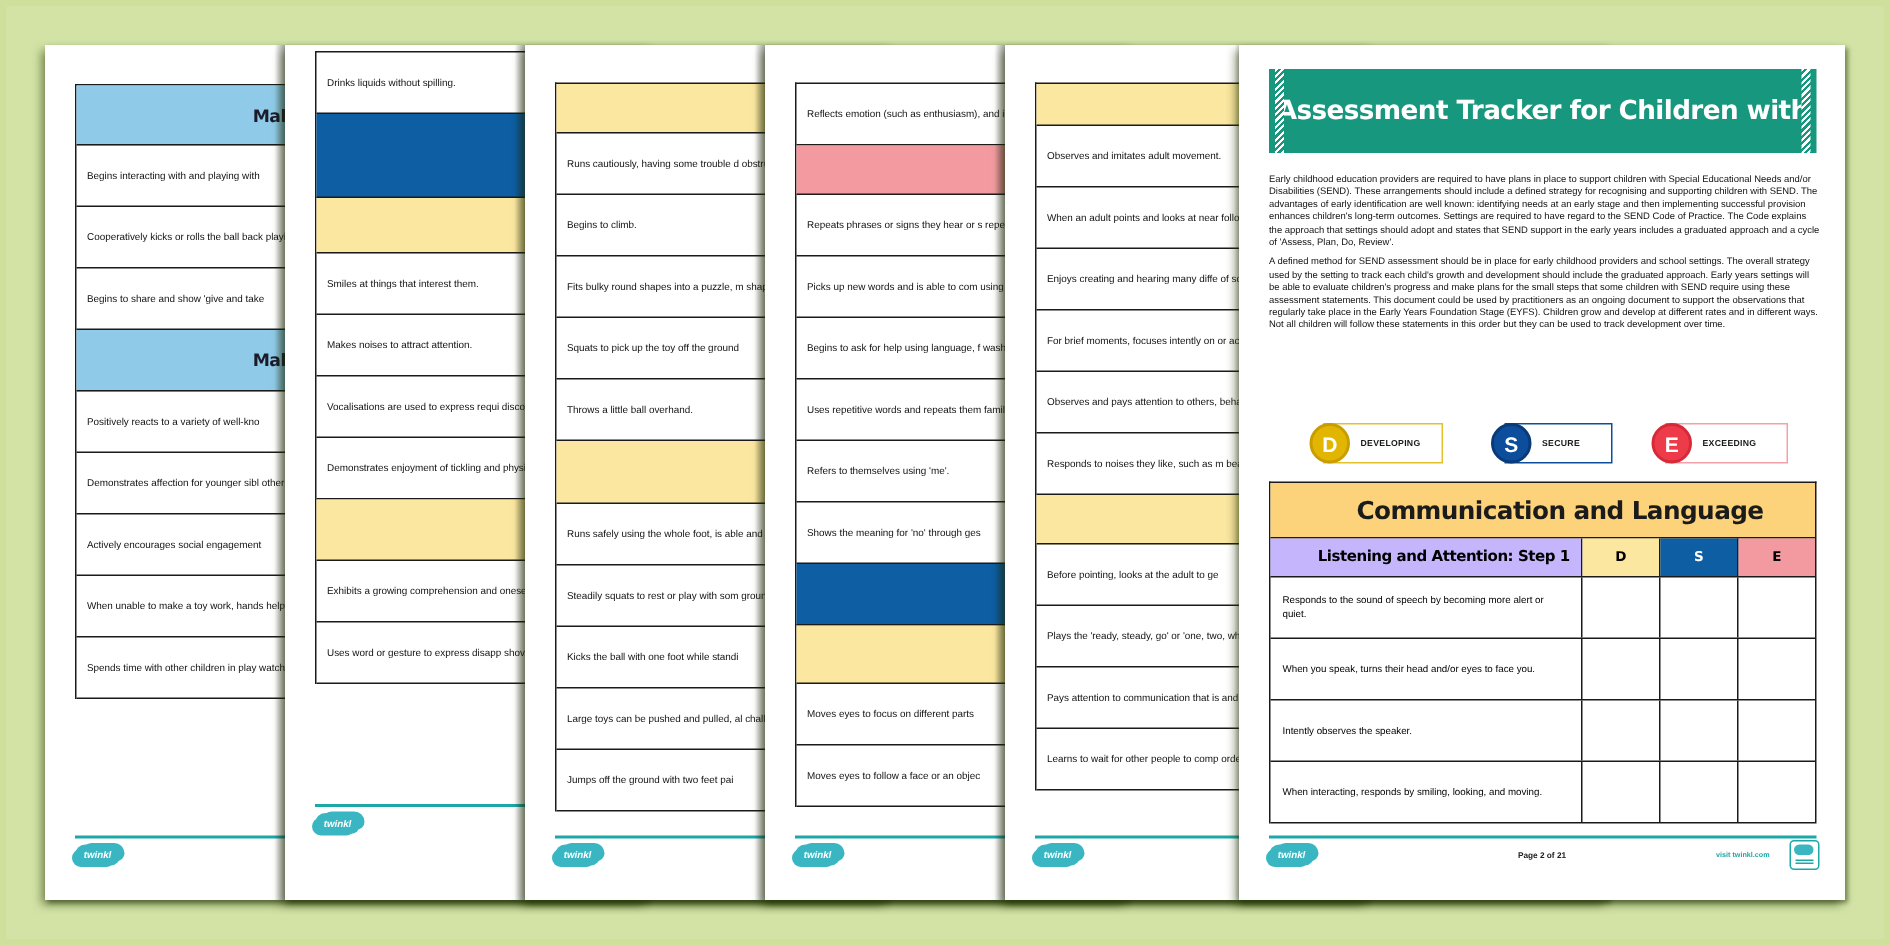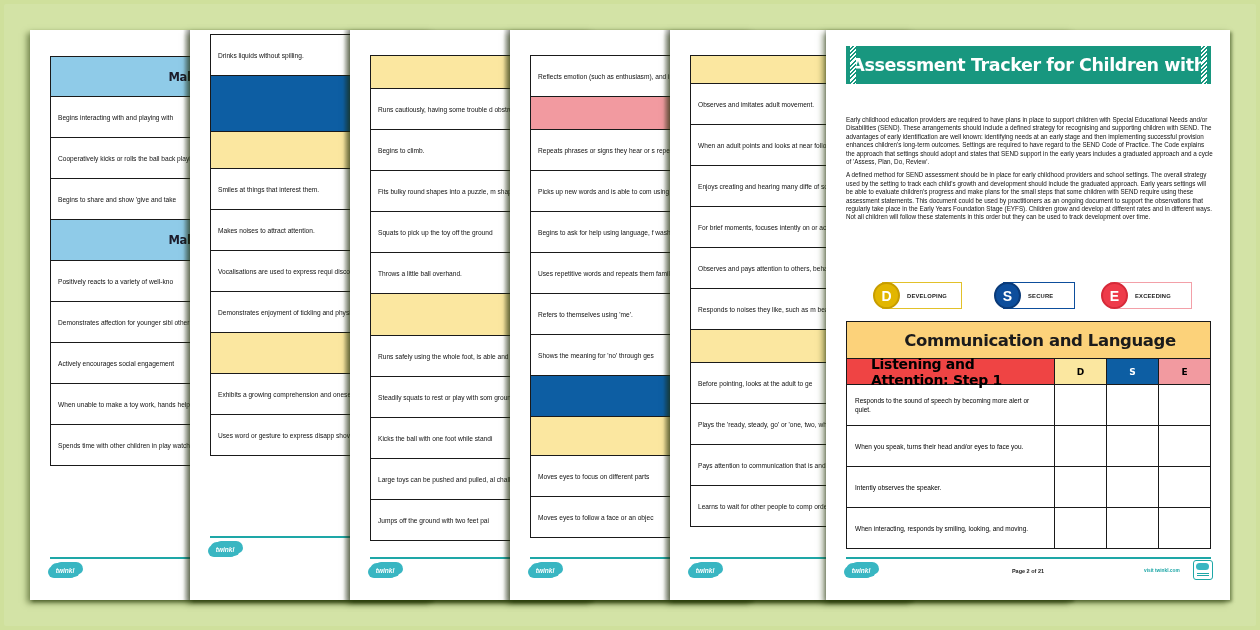--- a/index.html
+++ b/index.html
@@ -57,21 +57,21 @@
   .twinkl {
     position: absolute; left: 20px; width: 30px; height: 14px;
     background: #39b6c2; border-radius: 8px 9px 7px 8px;
     color: #fff; font-size: 6.5px; font-weight: bold; font-style: italic;
     display: flex; align-items: center; justify-content: center;
     box-shadow: 4px -2px 0 -1px #39b6c2, -3px 2px 0 -1px #39b6c2;
   }
   
   .front { left: 826px; width: 404px; }
   .title-banner {
-    position: absolute; left: 20px; top: 16px; width: 365px; height: 38px;
+    position: absolute; left: 20px; top: 16px; width: 365px; height: 56px;
     background: #18977f;
     color: #fff; font-weight: bold; font-size: 17.5px; line-height: 22px;
     text-align: center;
     display: flex; flex-direction: column; justify-content: center;
     font-family: "DejaVu Sans", sans-serif; letter-spacing: -0.4px;
   }
   .title-banner::before, .title-banner::after {
     content: ""; position: absolute; top: 0; bottom: 0; width: 6px;
     background: repeating-linear-gradient(135deg, #ffffff 0 1.5px, #18977f 1.5px 3px);
   }
@@ -107,21 +107,21 @@
   }
   .assess .grid-row { display: flex; border-bottom: 1.5px solid #1a1a1a; }
   .assess .c0 { width: 208px; border-right: 1.5px solid #1a1a1a; }
   .assess .c1, .assess .c2 { width: 52px; border-right: 1.5px solid #1a1a1a; }
   .assess .c3 { flex: 1; }
   .assess .sub-hdr { height: 26px; }
   .assess .sub-hdr > div {
     display: flex; align-items: center; justify-content: center; font-weight: bold;
     font-family: "DejaVu Sans", sans-serif;
   }
-  .assess .sub-hdr .c0 { background: #ef4444; font-size: 14px; letter-spacing: -0.3px; padding-left: 24px; }
+  .assess .sub-hdr .c0 { background: #c4b5fd; font-size: 10px; letter-spacing: -0.3px; padding-left: 24px; }
   .assess .sub-hdr .c1 { background: #fbe7a0; font-size: 9px; }
   .assess .sub-hdr .c2 { background: #0d5ea3; color: #fff; font-size: 9px; }
   .assess .sub-hdr .c3 { background: #f29aa0; font-size: 9px; }
   .assess .item { height: 41px; }
   .assess .item .c0 { font-size: 6.5px; line-height: 9px; padding: 0 8px; display: flex; align-items: center; }
   .front-footer-line { position: absolute; left: 20px; width: 365px; top: 527px; height: 2px; background: #1ea7a7; }
   .page-num { position: absolute; top: 538px; left: 0; width: 404px; text-align: center; font-size: 5.5px; font-weight: bold; color: #222; }
   .visit { position: absolute; top: 538px; left: 318px; font-size: 4.8px; font-weight: bold; color: #1ea7a7; }
   .badge {
     position: absolute; top: 530px; left: 367px; width: 20px; height: 20px;

